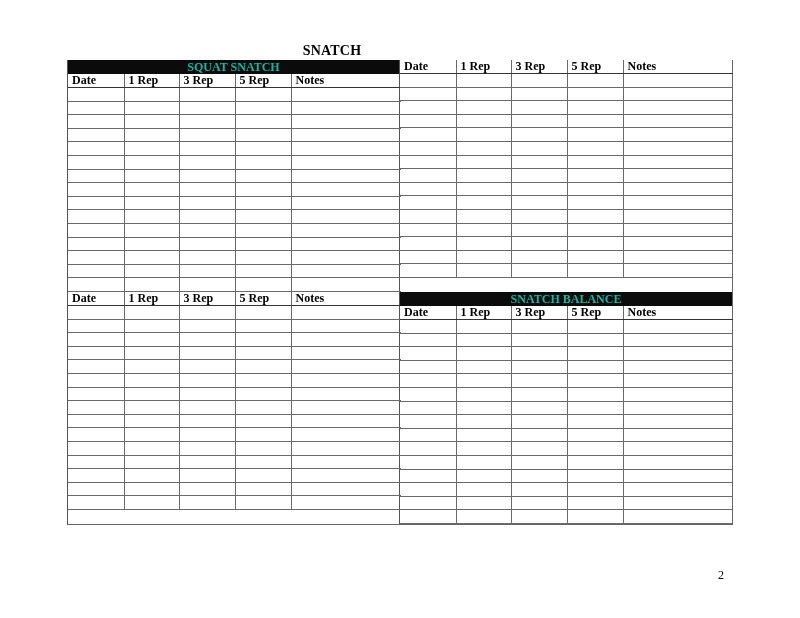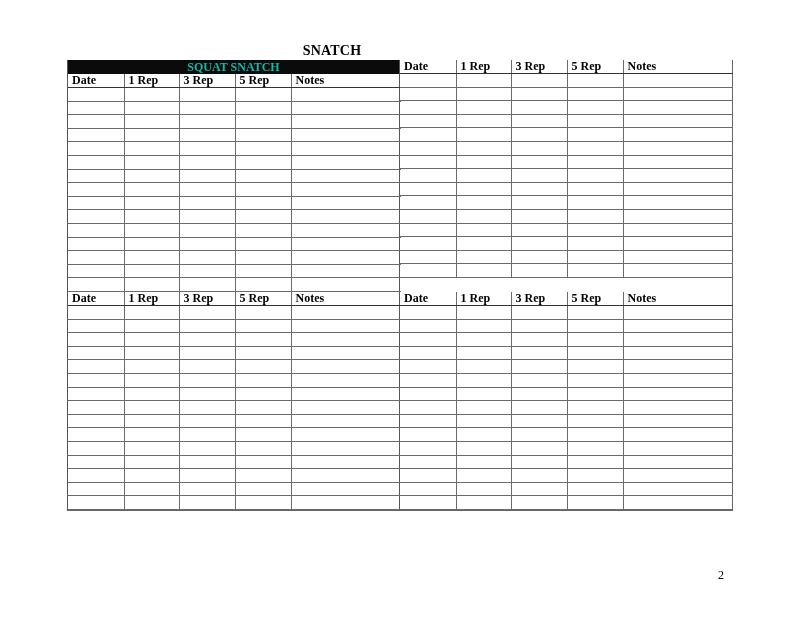--- a/index.html
+++ b/index.html
@@ -404,20 +404,21 @@
               <td></td>
               <td></td>
               <td></td>
               <td></td>
               <td></td>
             </tr>
           </tbody>
         </table>
       </div>
     <div class="block right">
+        <div class="bar">SNATCH BALANCE</div>
         <table>
           <colgroup>
             <col class="c1">
             <col class="c2">
             <col class="c3">
             <col class="c4">
             <col class="c5">
           </colgroup>
           <tbody>
             <tr>

